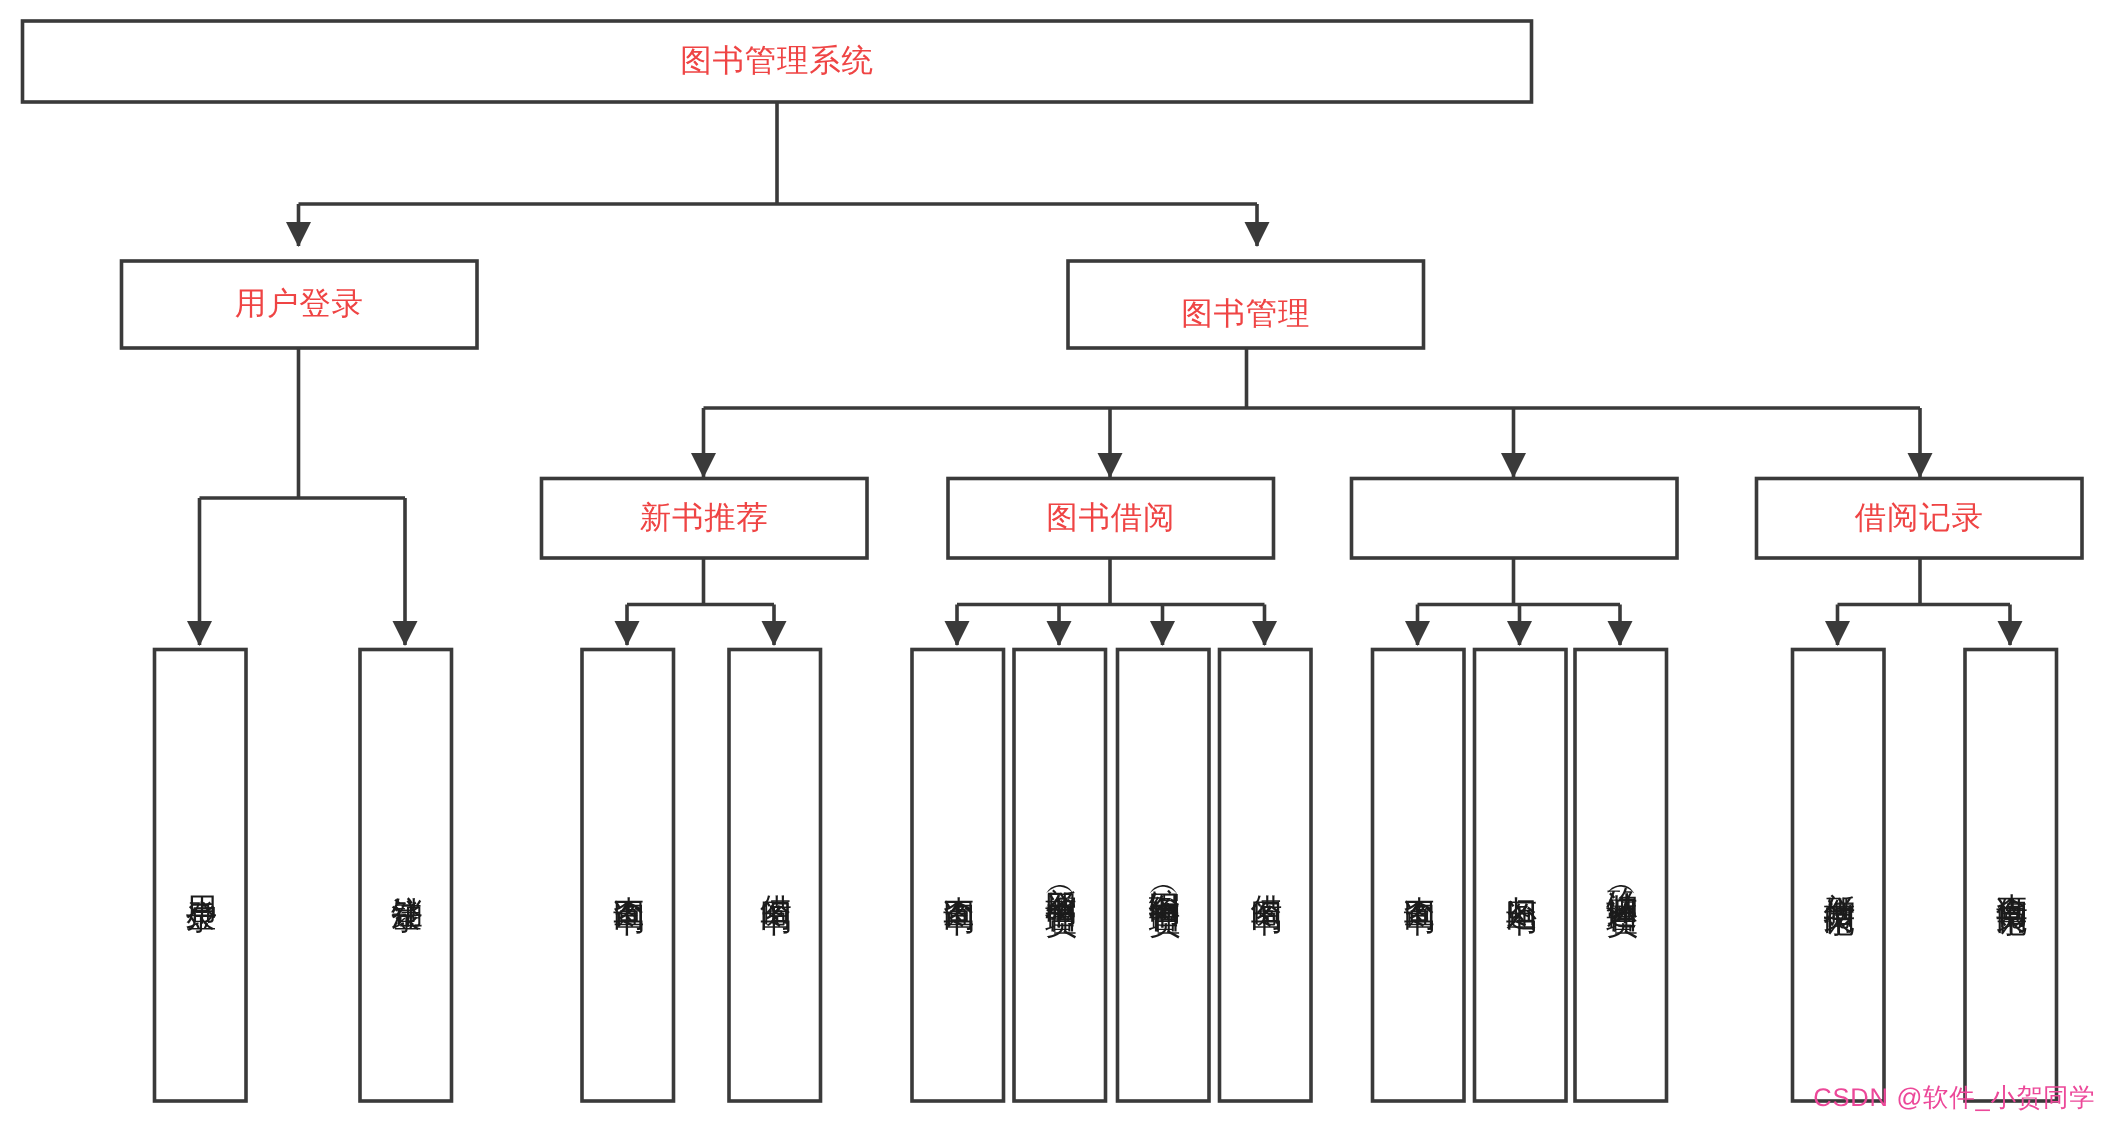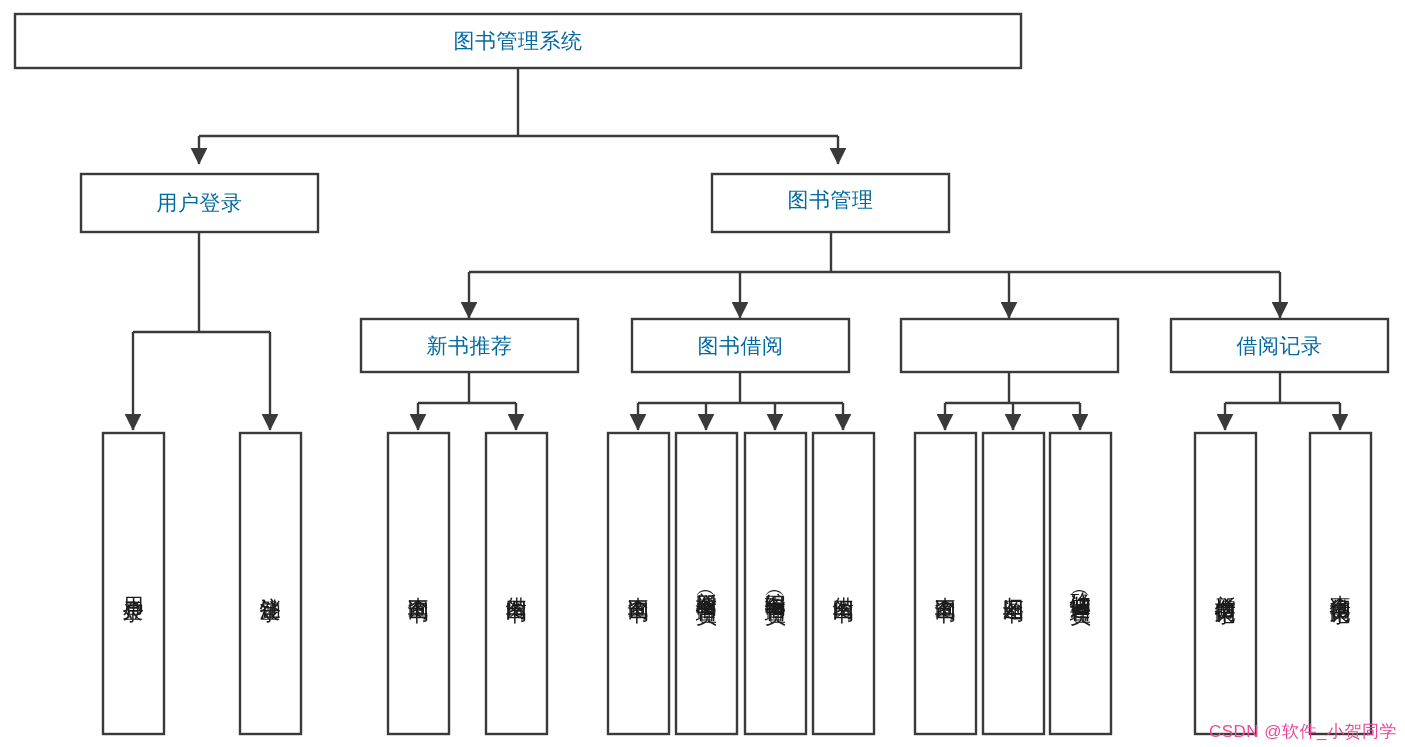--- a/index.html
+++ b/index.html
@@ -40,21 +40,21 @@
   }
   .arrow-head {
     fill: #3a3a3a;
     stroke: none;
   }
   .node-label-h {
     position: absolute;
     display: flex;
     align-items: center;
     justify-content: center;
-    color: #0369a1;
+    color: #ef4444;
     font-size: 21px;
     line-height: 1.2;
     letter-spacing: 0.5px;
     white-space: nowrap;
     pointer-events: none;
     text-align: right;
   }
   .node-label-v {
     position: absolute;
     display: flex;
@@ -156,21 +156,21 @@
     <rect class="node-box" x="983" y="433" width="61" height="301"></rect>
     <rect class="node-box" x="1050" y="433" width="61" height="301"></rect>
 
     <rect class="node-box" x="1195" y="433" width="61" height="301"></rect>
     <rect class="node-box" x="1310" y="433" width="61" height="301"></rect>
   </svg>
 
   <div class="node-label-h" style="left:15px; top:14px; width:1006px; height:54px;">图书管理系统</div>
 
   <div class="node-label-h" style="left:81px; top:174px; width:237px; height:58px;">用户登录</div>
-  <div class="node-label-h" style="left:712px; top:166px; width:237px; height:68px;">图书管理</div>
+  <div class="node-label-h" style="left:712px; top:176px; width:237px; height:68px;">图书管理</div>
 
   <div class="node-label-h" style="left:632px; top:319px; width:217px; height:53px;">图书借阅</div>
   <div class="node-label-h" style="left:361px; top:319px; width:217px; height:53px;">新书推荐</div>
   <div class="node-label-h" style="left:1171px; top:319px; width:217px; height:53px;">借阅记录</div>
 
   <div class="node-label-v" style="left:103px; top:433px; width:61px; height:301px;">用户登录</div>
   <div class="node-label-v" style="left:240px; top:433px; width:61px; height:301px;">注销登录</div>
 
   <div class="node-label-v" style="left:388px; top:433px; width:61px; height:301px;">查询图书</div>
   <div class="node-label-v" style="left:486px; top:433px; width:61px; height:301px;">借阅图书</div>

